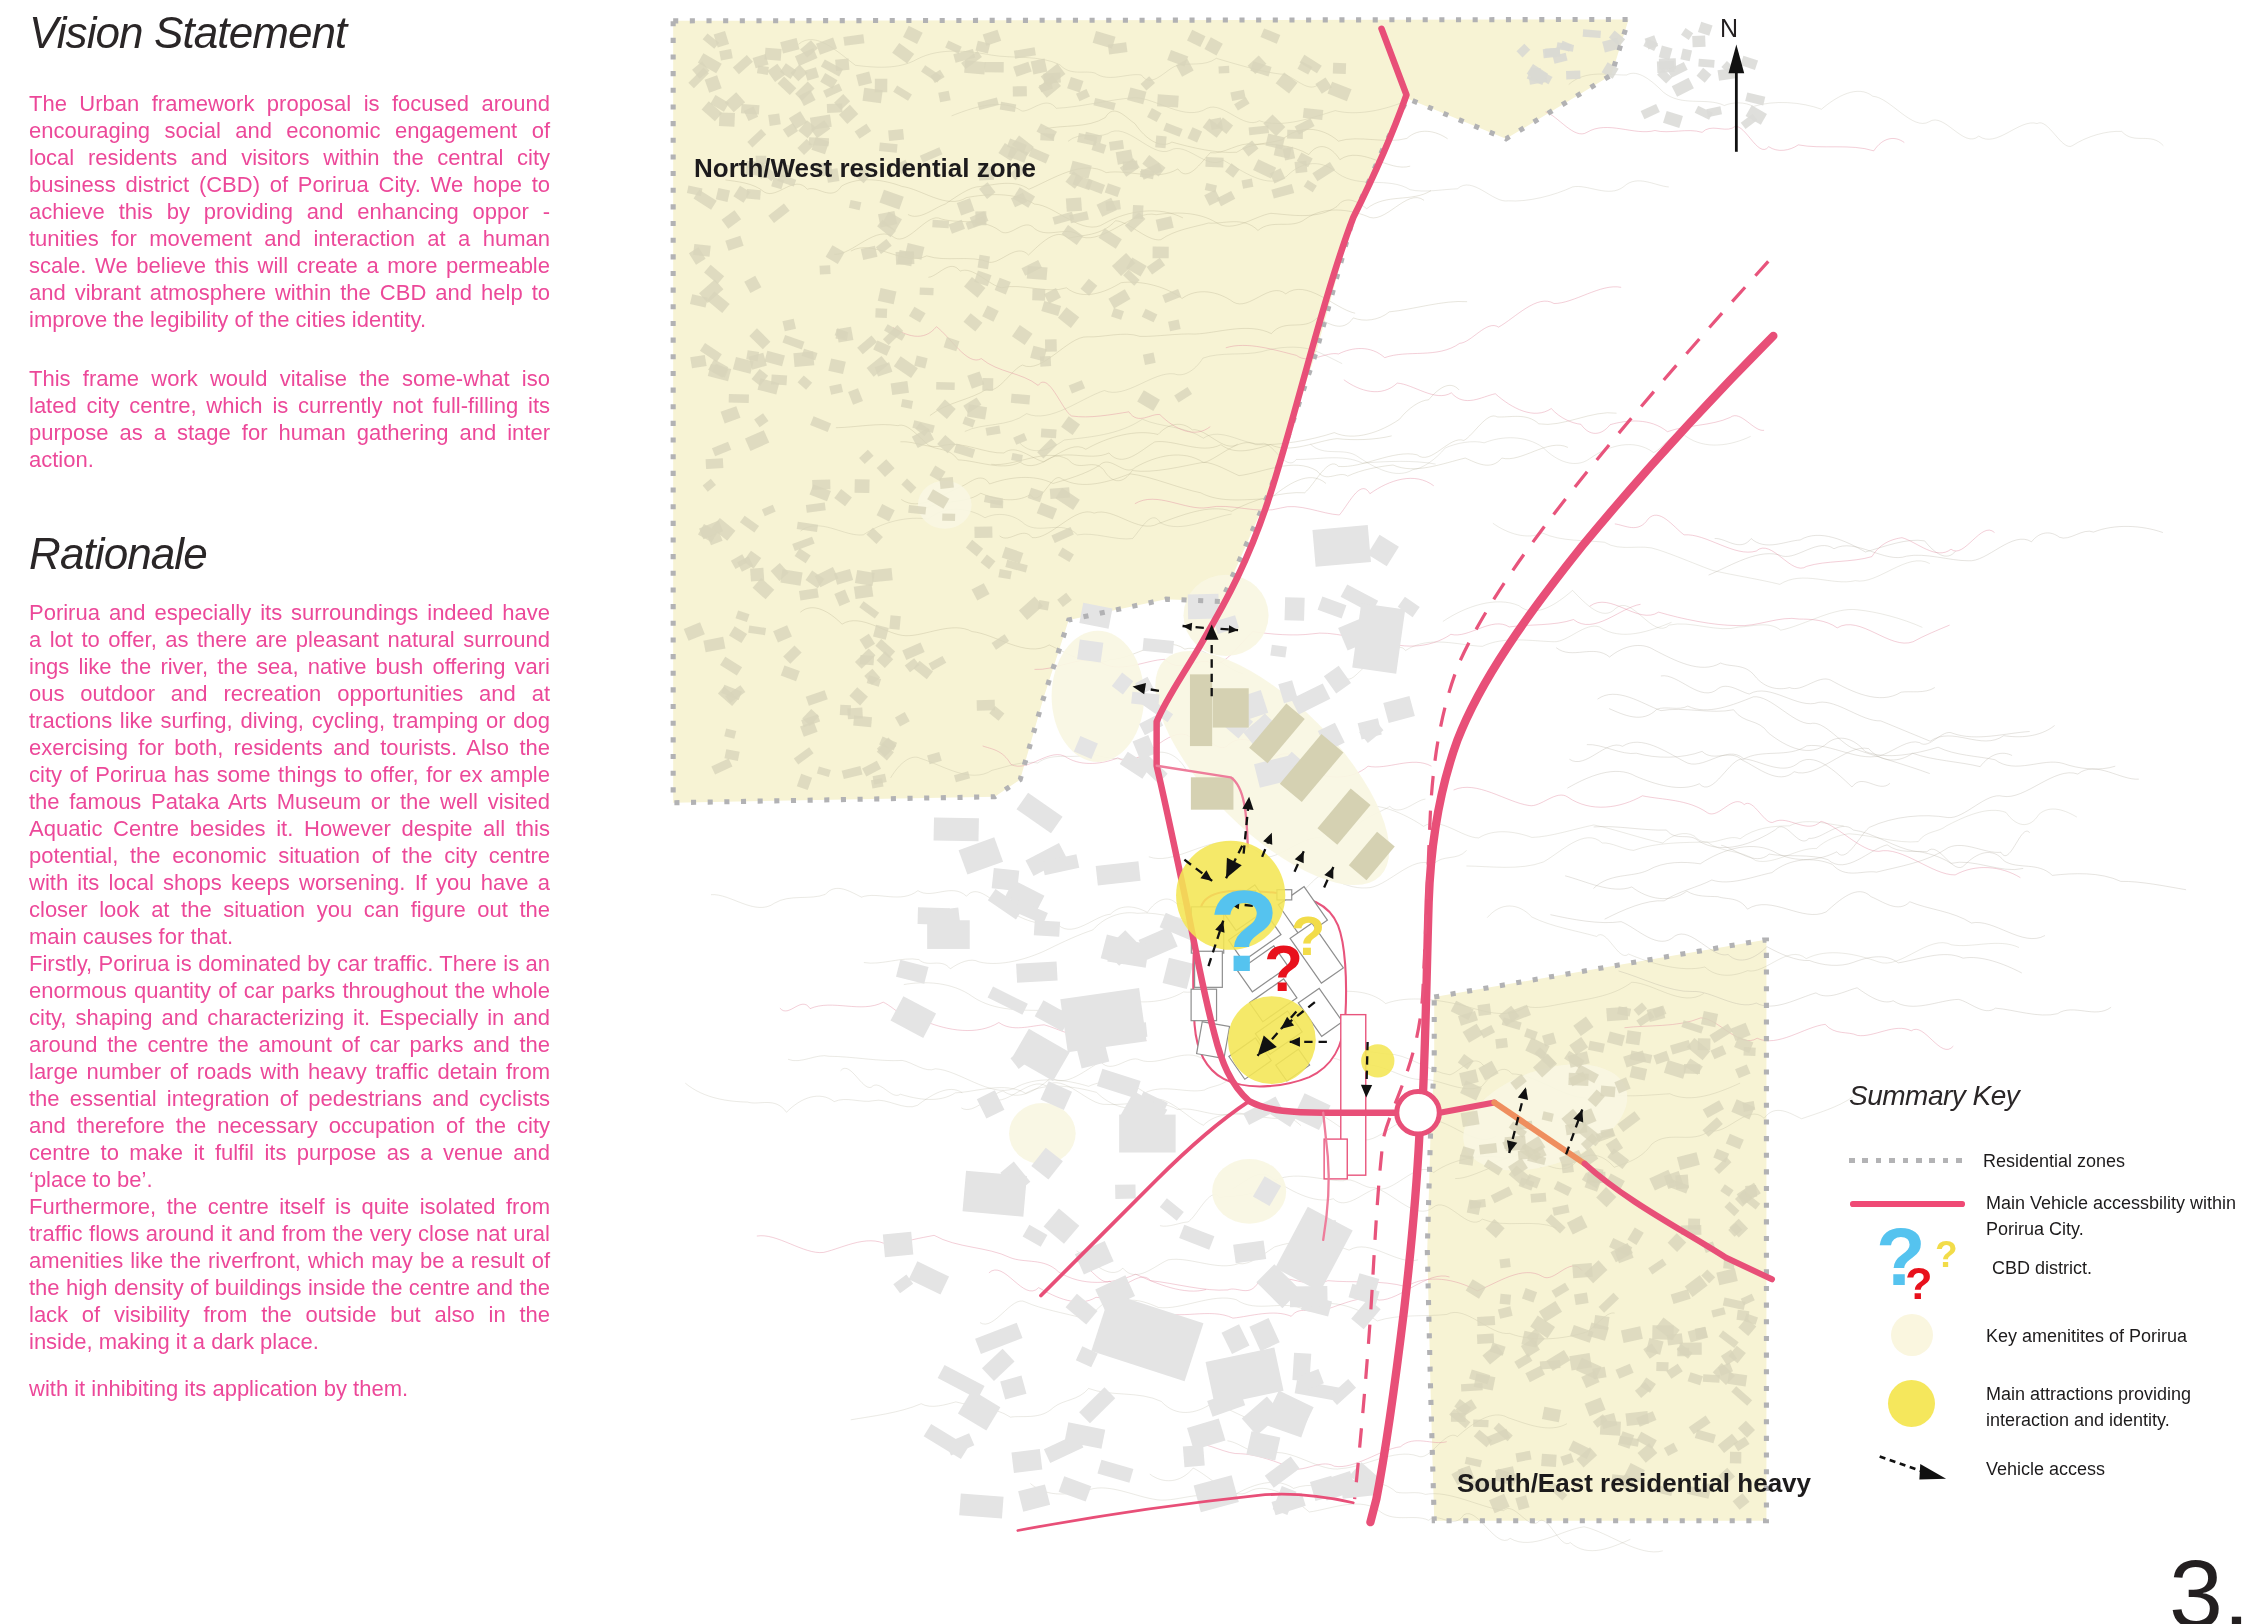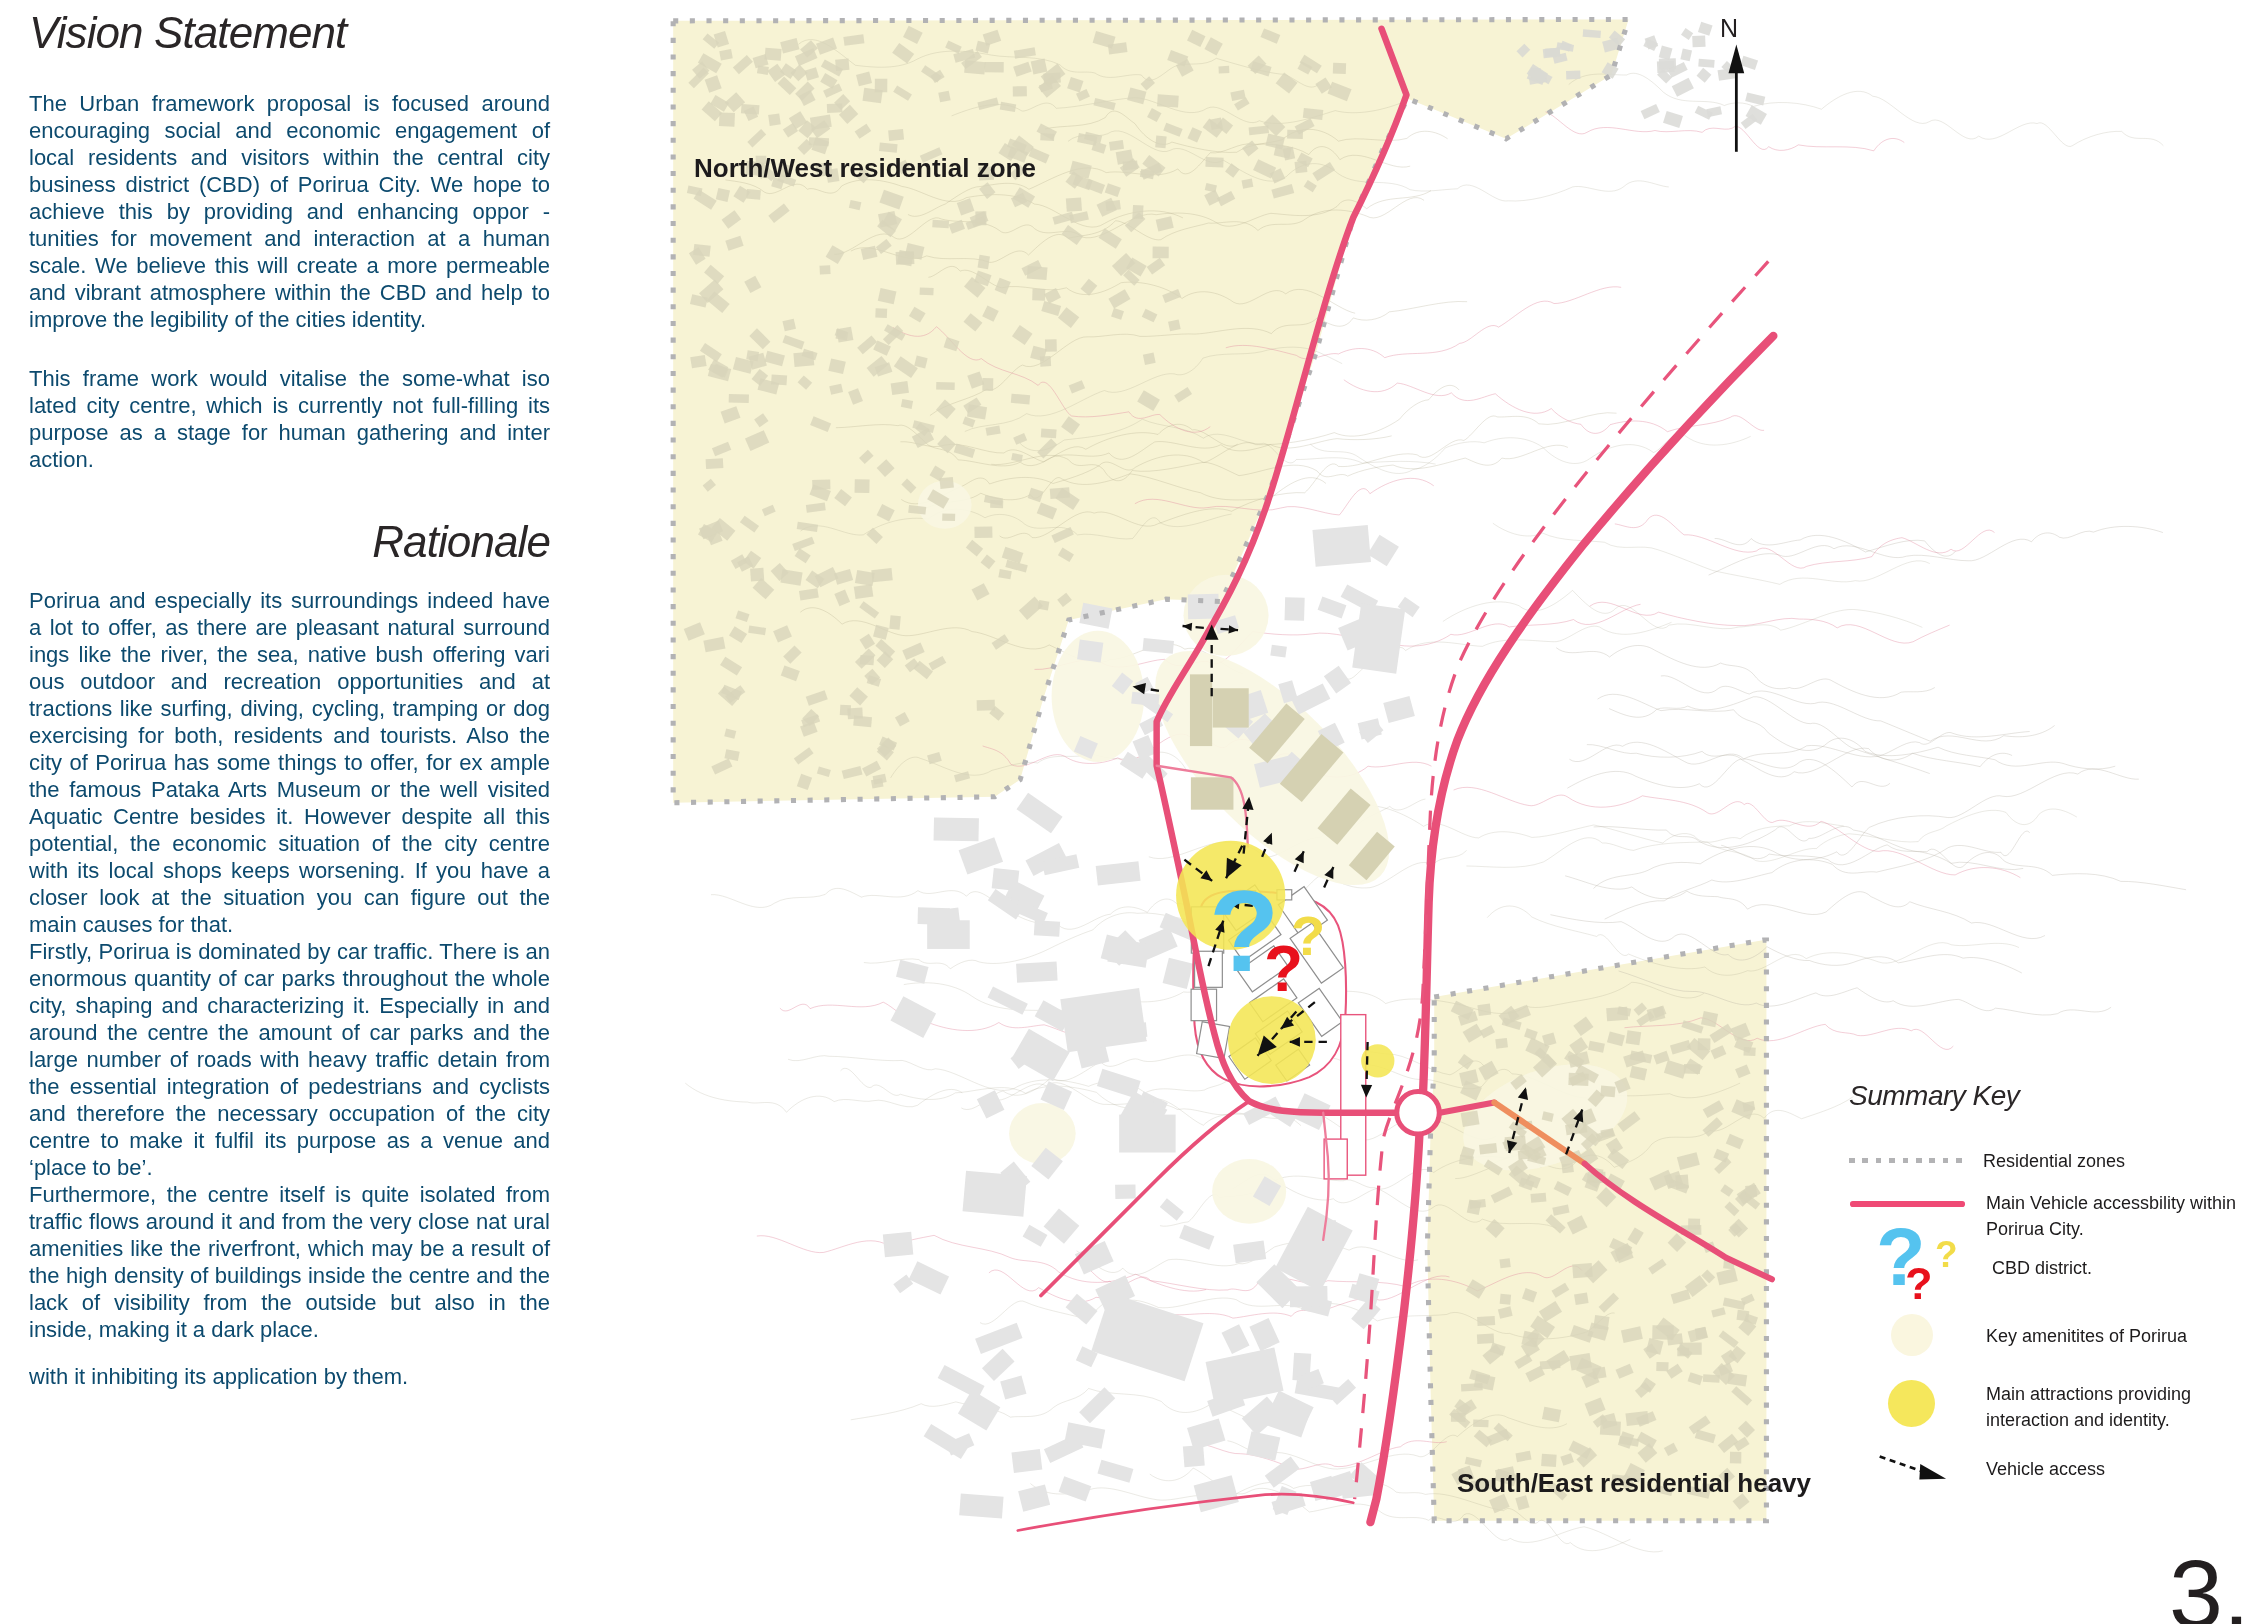--- a/index.html
+++ b/index.html
@@ -2,25 +2,25 @@
 <html style="font-size:7.4px"><head>
 <meta charset="utf-8">
 <style>
   html,body{margin:0;padding:0;background:#fff;}
   .page{position:relative;width:2261px;height:1624px;background:#ffffff;overflow:hidden;
         font-family:"Liberation Sans",sans-serif;color:#231f20;}
   
   .text-col{position:absolute;left:29px;top:8.3px;width:521px;}
   .sec-title{font-style:italic;font-weight:500;font-size:44px;line-height:1.12;margin:0;
              letter-spacing:-0.9px;color:#2a2627;}
-  .body-p{font-size:22px;line-height:27px;text-align:justify;margin:0;color:#0c4a6e;}
+  .body-p{font-size:22px;line-height:27px;text-align:justify;margin:0;color:#ec4899;}
   .gap-lg{margin-top:32px;}
   .gap-sm{margin-top:21px;}
   .gap-tiny{margin-top:20px;}
-  .rationale-title{margin-top:44px;text-align:right;}
+  .rationale-title{margin-top:56px;}
   
   .map-svg{position:absolute;left:0;top:0;width:2261px;height:1624px;}
   
   .map-label{position:absolute;font-size:26px;font-weight:600;color:#1d1b1c;white-space:nowrap;}
   .north-n{position:absolute;left:1720px;top:14px;font-size:25px;font-weight:500;}
   .qmark{position:absolute;font-weight:700;line-height:1;}
   .qm-blue{left:1209px;top:874px;font-size:115px;color:#55c3ef;}
   .qm-red{left:1264px;top:937px;font-size:64px;color:#e8111c;}
   .qm-yellow{left:1291px;top:908px;font-size:56px;color:#f2dc49;}
   

